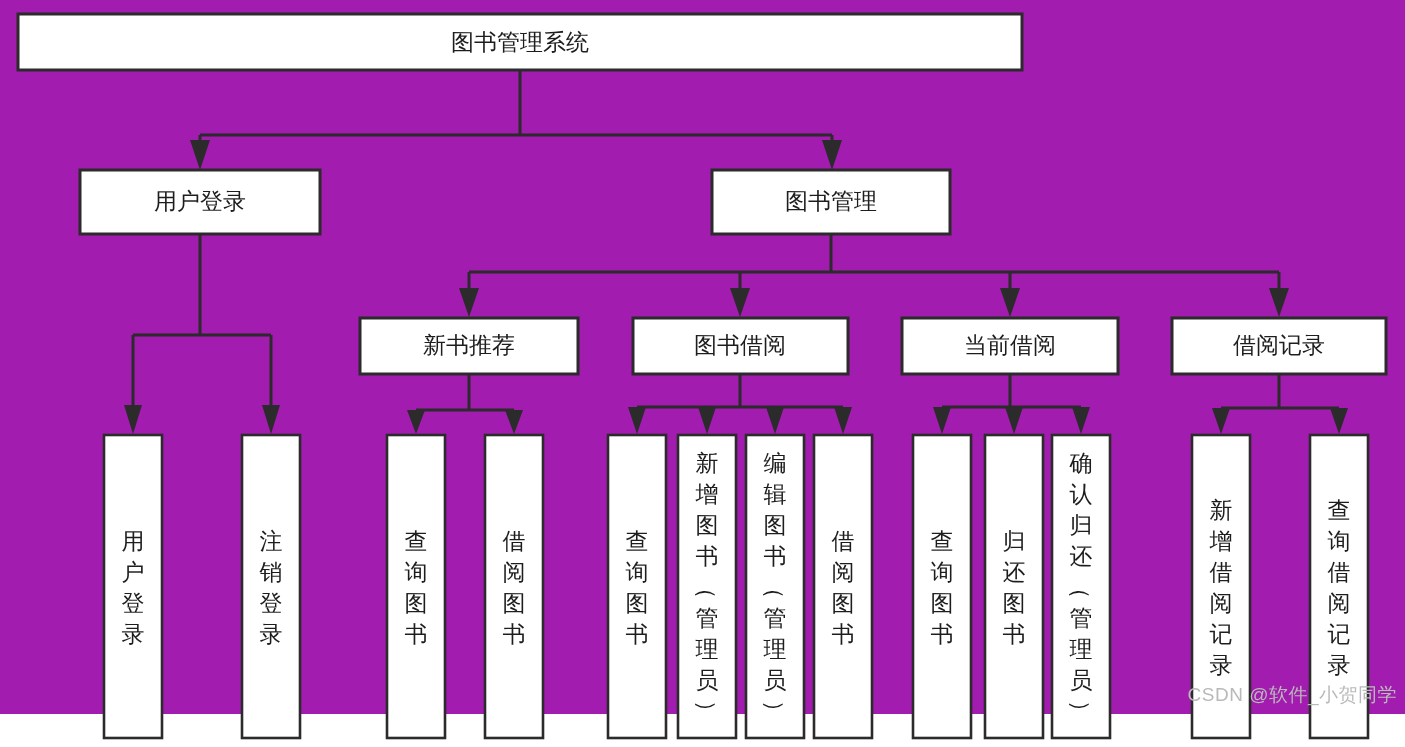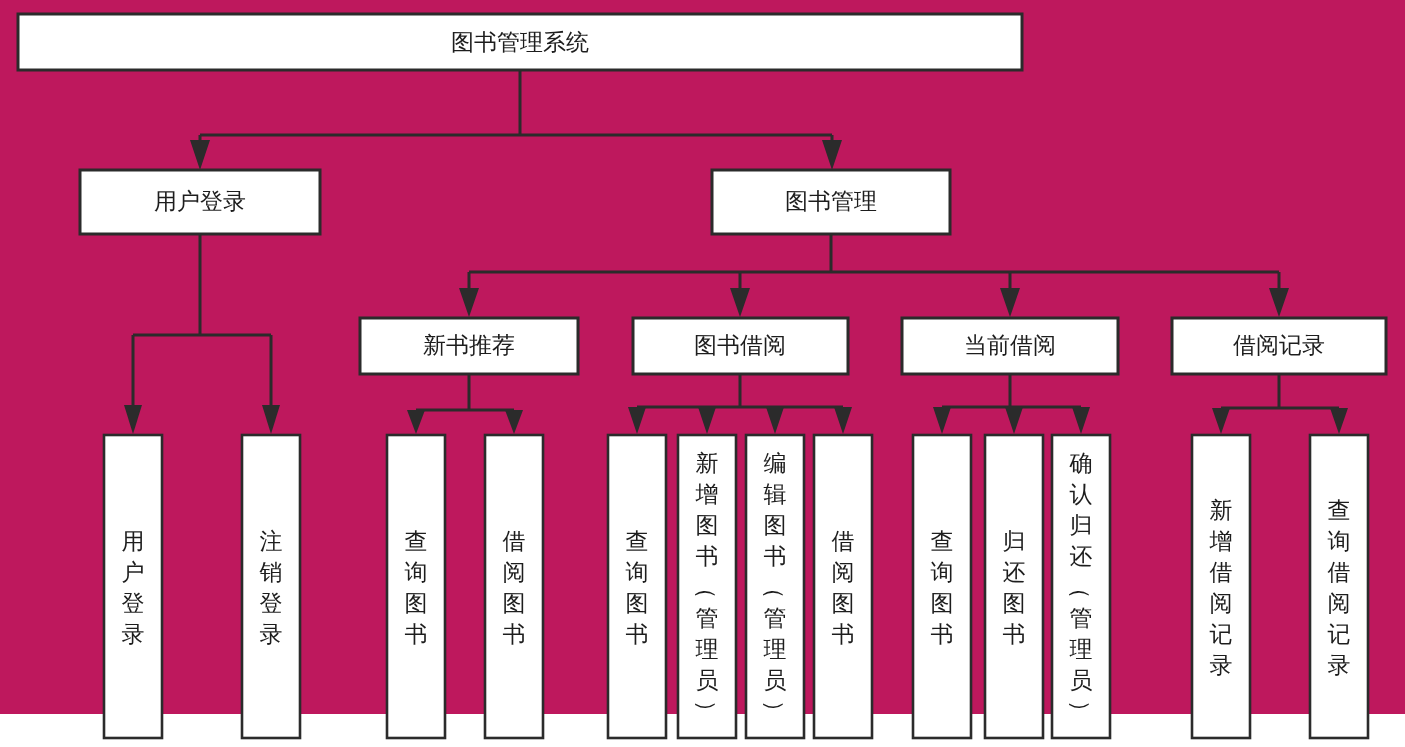--- a/index.html
+++ b/index.html
@@ -11,21 +11,21 @@
     width: 1405px;
     height: 747px;
     font-family: "Liberation Sans", "DejaVu Sans", sans-serif;
     overflow: hidden;
     position: relative;
   }
   #diagram-root {
     position: relative;
     width: 1405px;
     height: 714px;
-    background: #be185d;
+    background: #a21caf;
     text-align: center;
   }
   svg.flow {
     display: block;
     width: 1405px;
     height: 747px;
   }
   .node-rect {
     fill: #ffffff;
     stroke: #2b2b2b;
@@ -294,13 +294,14 @@
           <text class="node-label-v" x="1339" y="517.68" font-size="23">查</text>
           <text class="node-label-v" x="1339" y="548.68" font-size="23">询</text>
           <text class="node-label-v" x="1339" y="579.68" font-size="23">借</text>
           <text class="node-label-v" x="1339" y="610.68" font-size="23">阅</text>
           <text class="node-label-v" x="1339" y="641.68" font-size="23">记</text>
           <text class="node-label-v" x="1339" y="672.68" font-size="23">录</text>
         </g>
       </g>
   </svg>
 
+  <div class="watermark">CSDN @软件_小贺同学</div>
 </div>
 
 </body></html>

